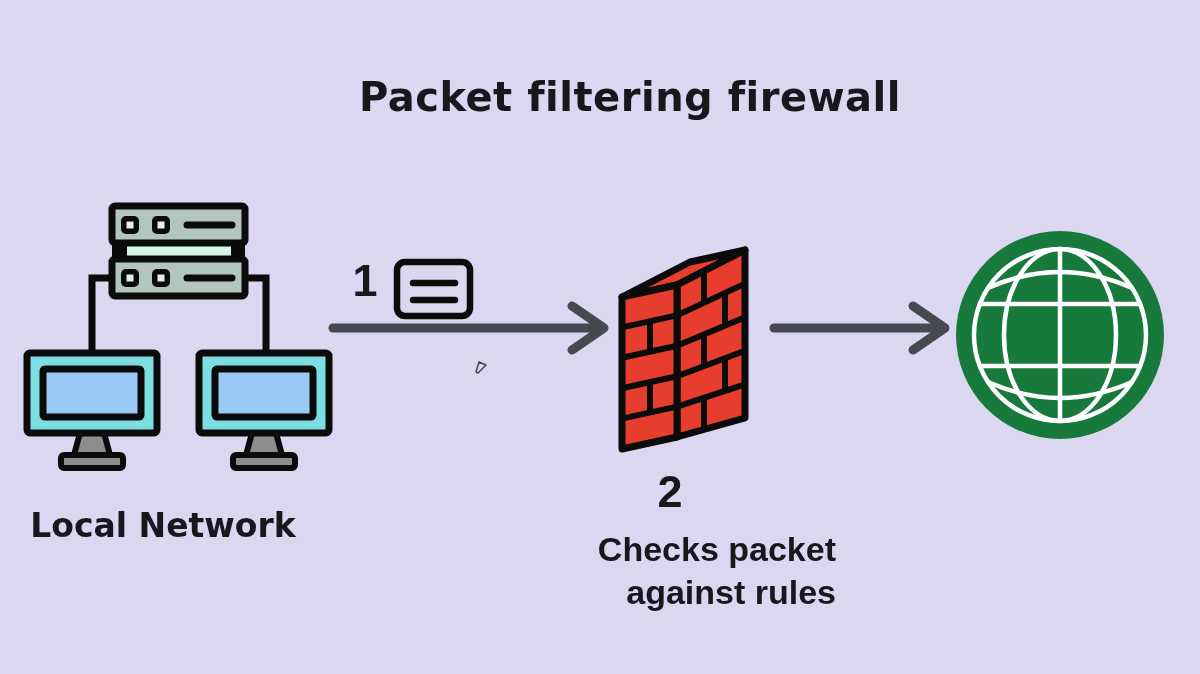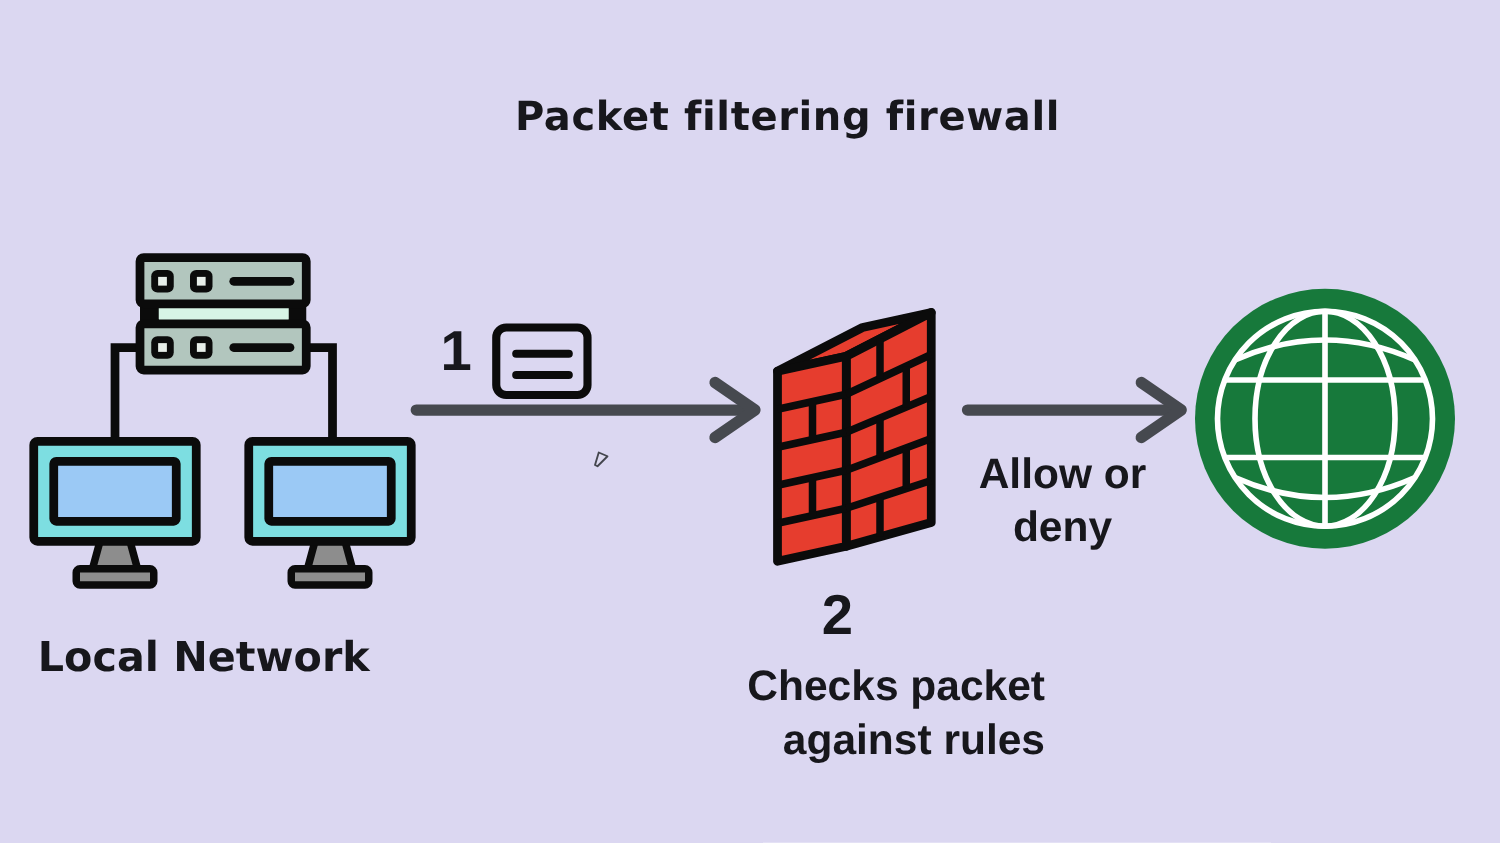--- a/index.html
+++ b/index.html
@@ -8,21 +8,21 @@
     width:1200px;height:674px;
     background:var(--background,#DBD7F1);
     overflow:hidden;
     font-family:"Liberation Sans",sans-serif;
     color:var(--text,#17171C);
   }
   .layer{position:absolute;left:0;top:0;width:1200px;height:674px;}
   .txt{position:absolute;white-space:pre-line;}
   .title{
     left:630px;top:74px;transform:translateX(-50%);
-    font-size:32px;font-weight:bold;letter-spacing:.5px;
+    font-size:40px;font-weight:bold;letter-spacing:.5px;
     font-family:"DejaVu Sans","Liberation Sans",sans-serif;
     white-space:nowrap;
   }
   .node-label{
     font-size:33px;font-weight:bold;line-height:1;
     font-family:"DejaVu Sans","Liberation Sans",sans-serif;
     transform:translateX(-50%);white-space:nowrap;
   }
   .lbl-local{left:163px;top:509px;}
   .lbl-internet{left:1080px;top:474px;}
@@ -146,15 +146,14 @@
 
   <div class="txt title">Packet filtering firewall</div>
 
   <div class="txt node-label lbl-local">Local Network</div>
 
   <div class="txt step-num num1">1</div>
 
   <div class="txt step-num num2">2</div>
   <div class="txt step-caption cap-checks">Checks packet against rules</div>
 
-  <div class="txt step-caption cap-allow">Allow or deny</div>
 
 </div>
 
 </body></html>

